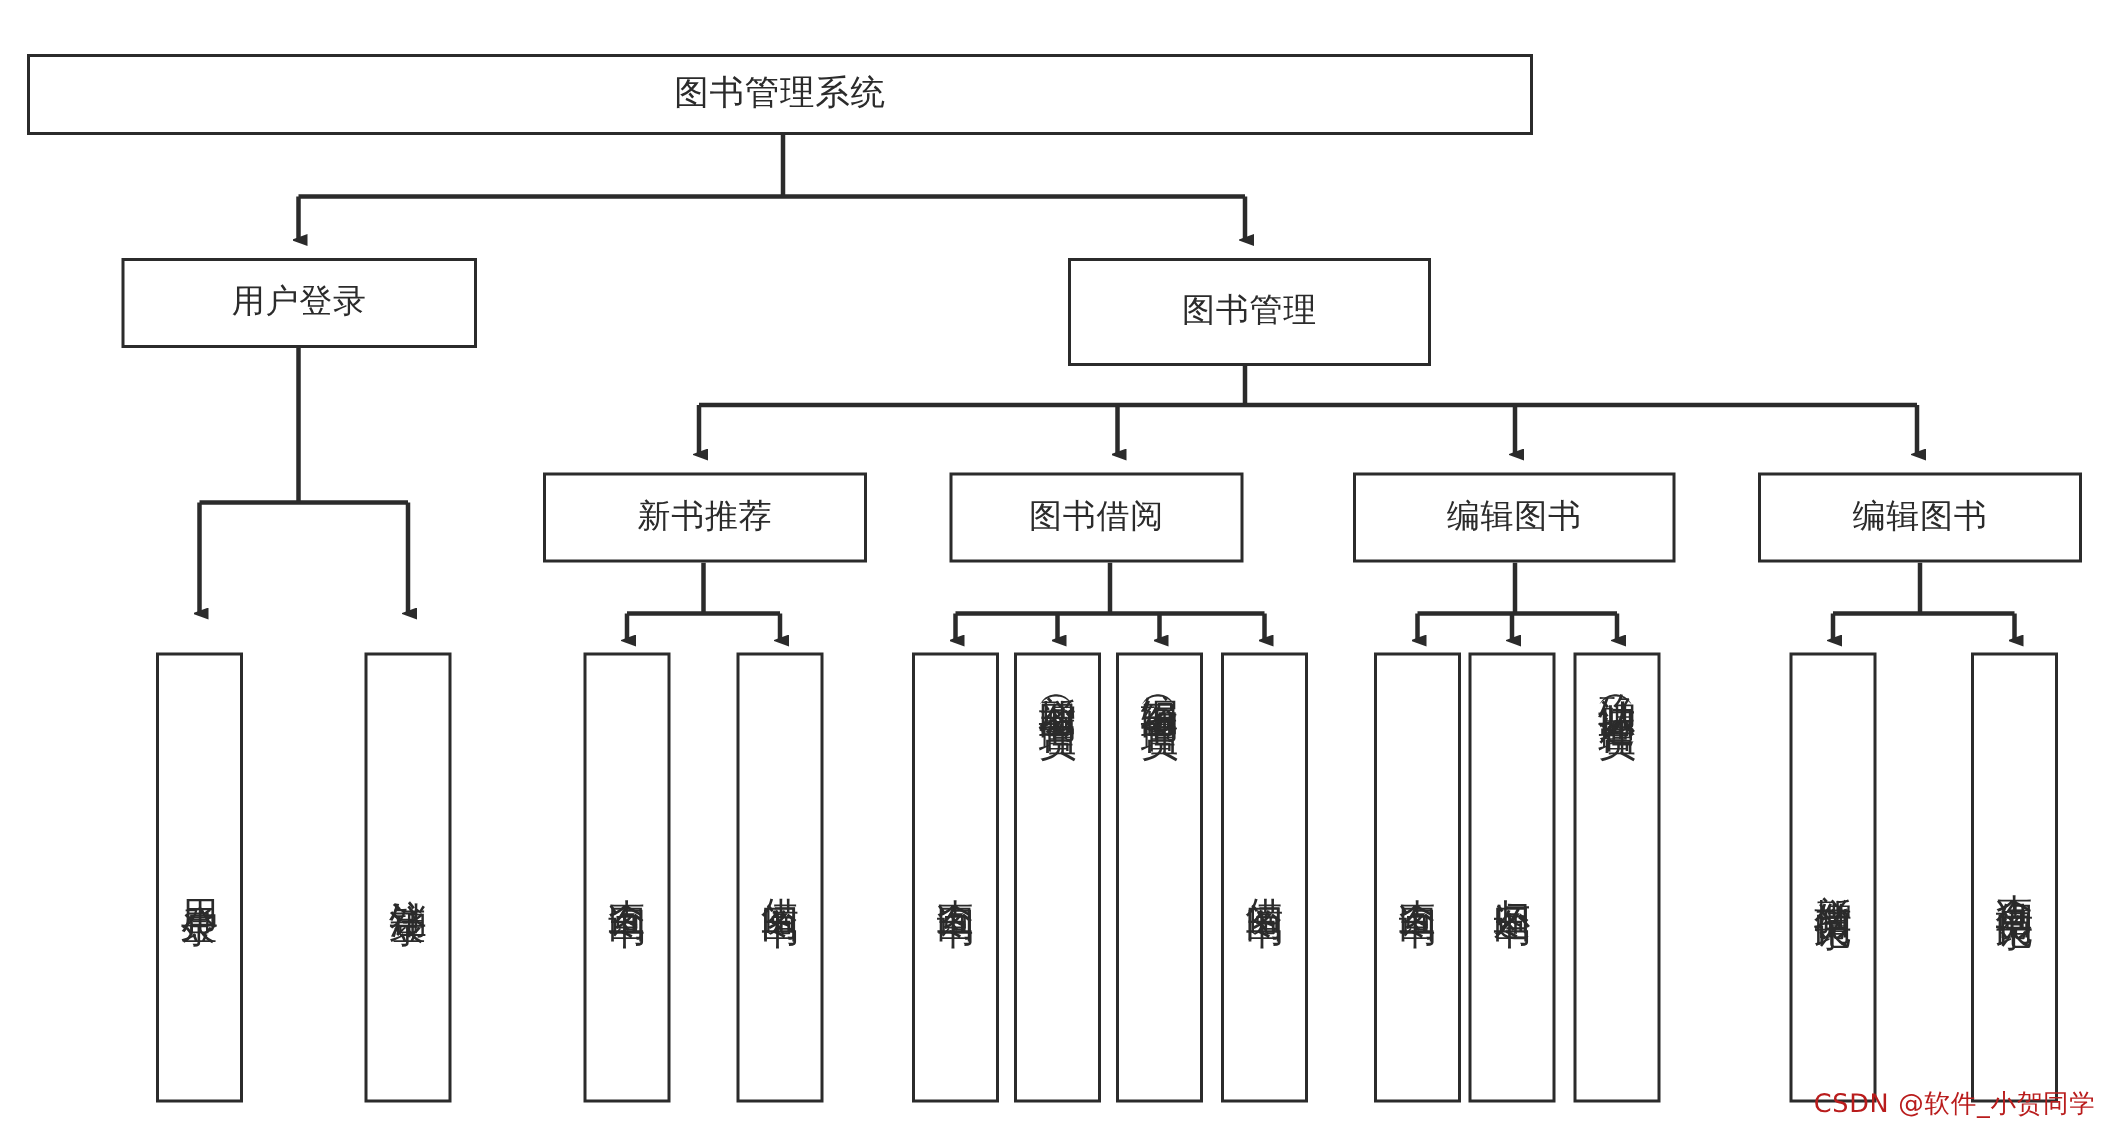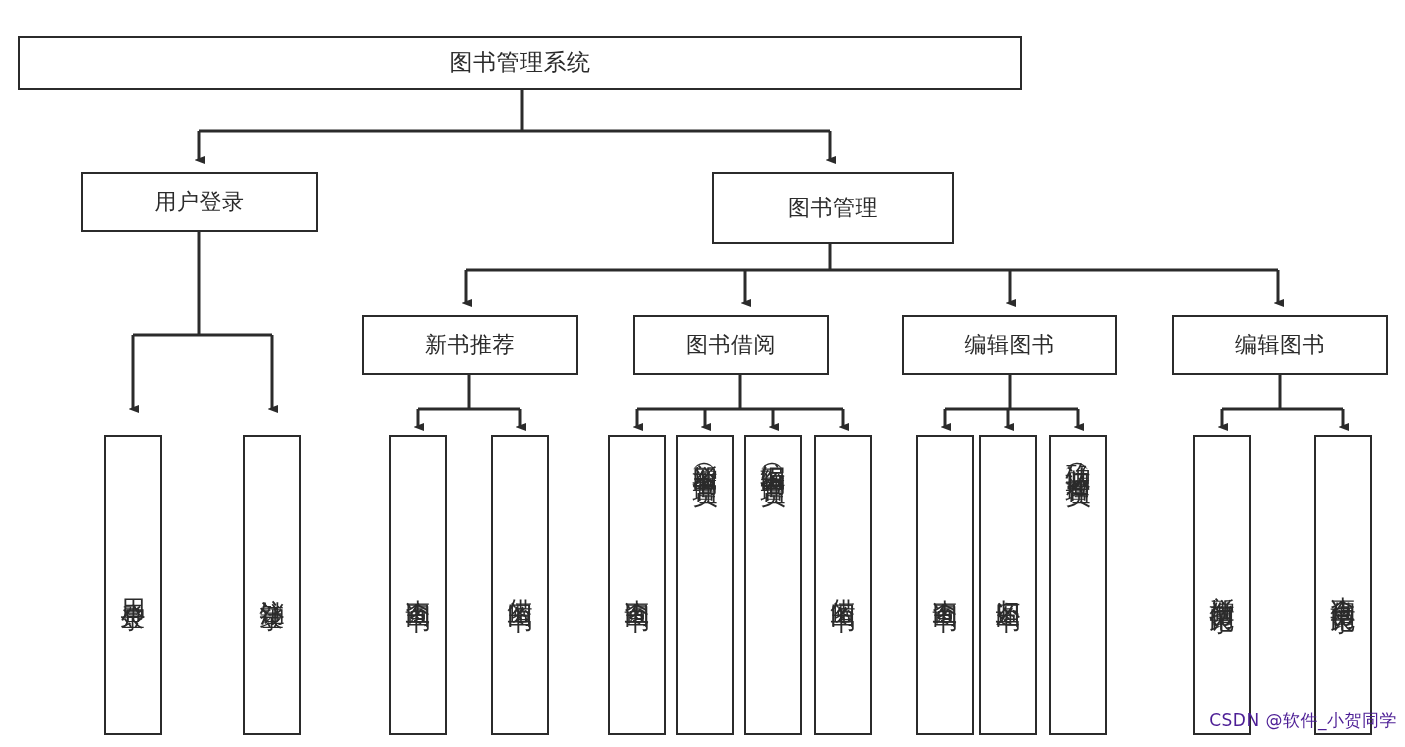--- a/index.html
+++ b/index.html
@@ -62,23 +62,23 @@
     letter-spacing: 3px;
     white-space: nowrap;
   }
   .node.vert.midalign {
     align-items: center;
     padding-top: 0;
   }
   #watermark {
     position: absolute;
     right: 8px;
-    bottom: 15px;
+    bottom: 0;
     font-size: 17px;
-    color: #4c1d95;
+    color: #b91c1c;
     letter-spacing: 0.5px;
     white-space: nowrap;
     user-select: none;
   }
 </style>
 </head>
 <body>
 
 <div id="diagram-root">
 

